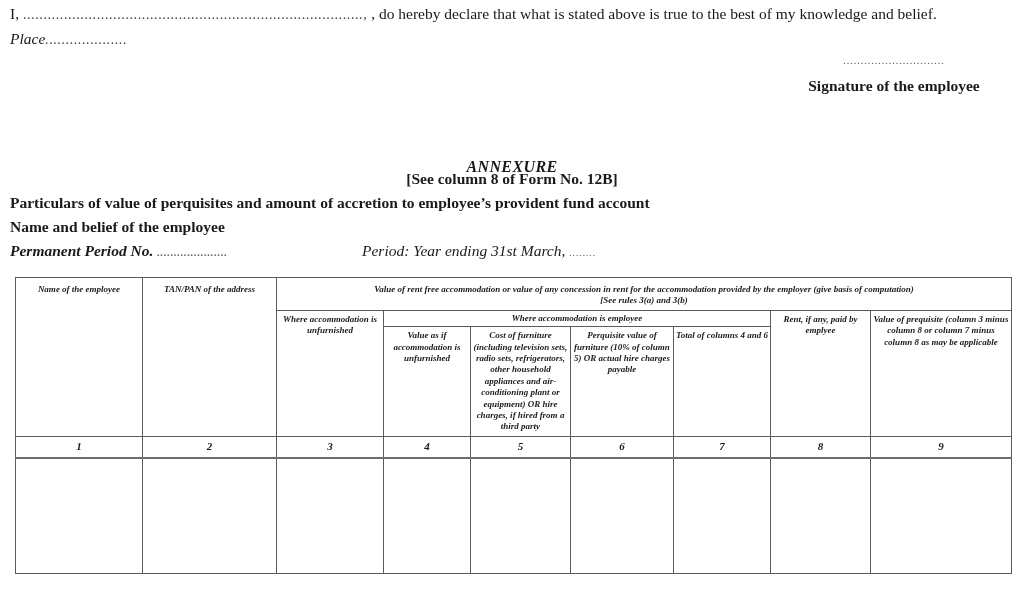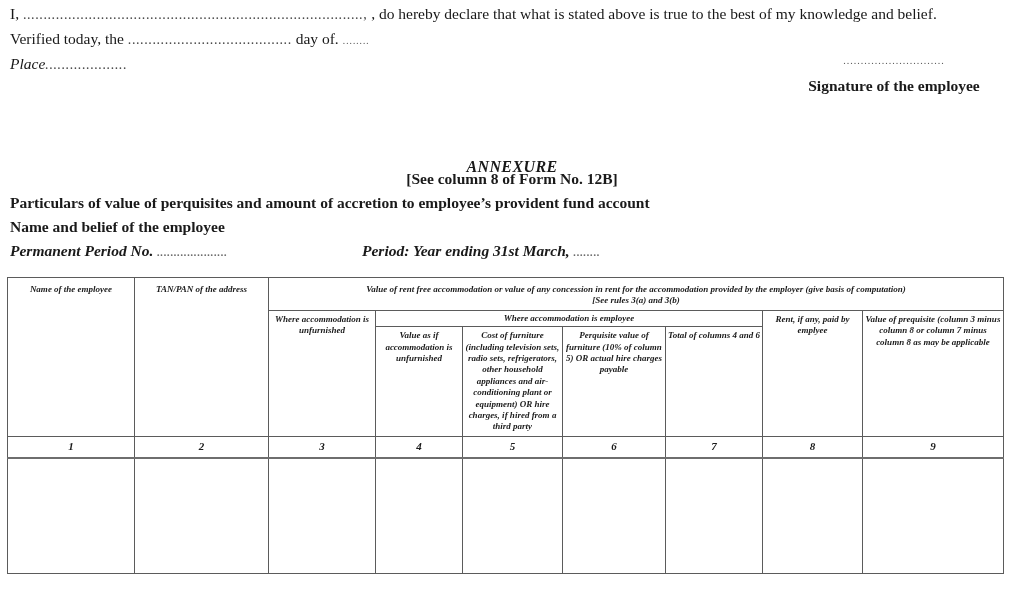--- a/index.html
+++ b/index.html
@@ -110,28 +110,28 @@
     font-style: italic;
     font-weight: bold;
     white-space: nowrap;
   }
   .period-line {
     position: absolute;
     left: 362px;
     top: 242px;
     font-size: 15.5px;
     font-style: italic;
-    font-weight: bold;
+    font-weight: normal;
     white-space: nowrap;
   }
 
   
   .tbl {
     position: absolute;
-    left: 7px;
+    left: 15px;
     top: 277px;
     width: 996px;
     border-collapse: collapse;
     table-layout: fixed;
     padding-left: 32px;
   }
   .tbl td {
     border: 1px solid #5b5b5b;
     vertical-align: top;
     padding: 3px 2px;
@@ -169,26 +169,20 @@
 </head>
 <body>
 
 <div class="page">
 
   <div class="declare-block">
     <div class="decl-line">
       <span>I,</span>
       <span class="dots">...................................................................................,</span>
       <span>, do hereby declare that what is stated above is true to the best of my knowledge and belief.</span>
-    </div>
-    <div class="decl-line">
-      <span>Verified today, the</span>
-      <span class="dots">........................................</span>
-      <span>day of.</span>
-      <span class="dots-sm">........</span>
     </div>
     <div class="decl-line italic">
       <span>Place</span><span class="dots">....................</span>
     </div>
   </div>
 
   <div class="sig-wrap">
     <span class="sig-dots">.............................</span>
     <span class="sig-label">Signature of the employee</span>
   </div>

